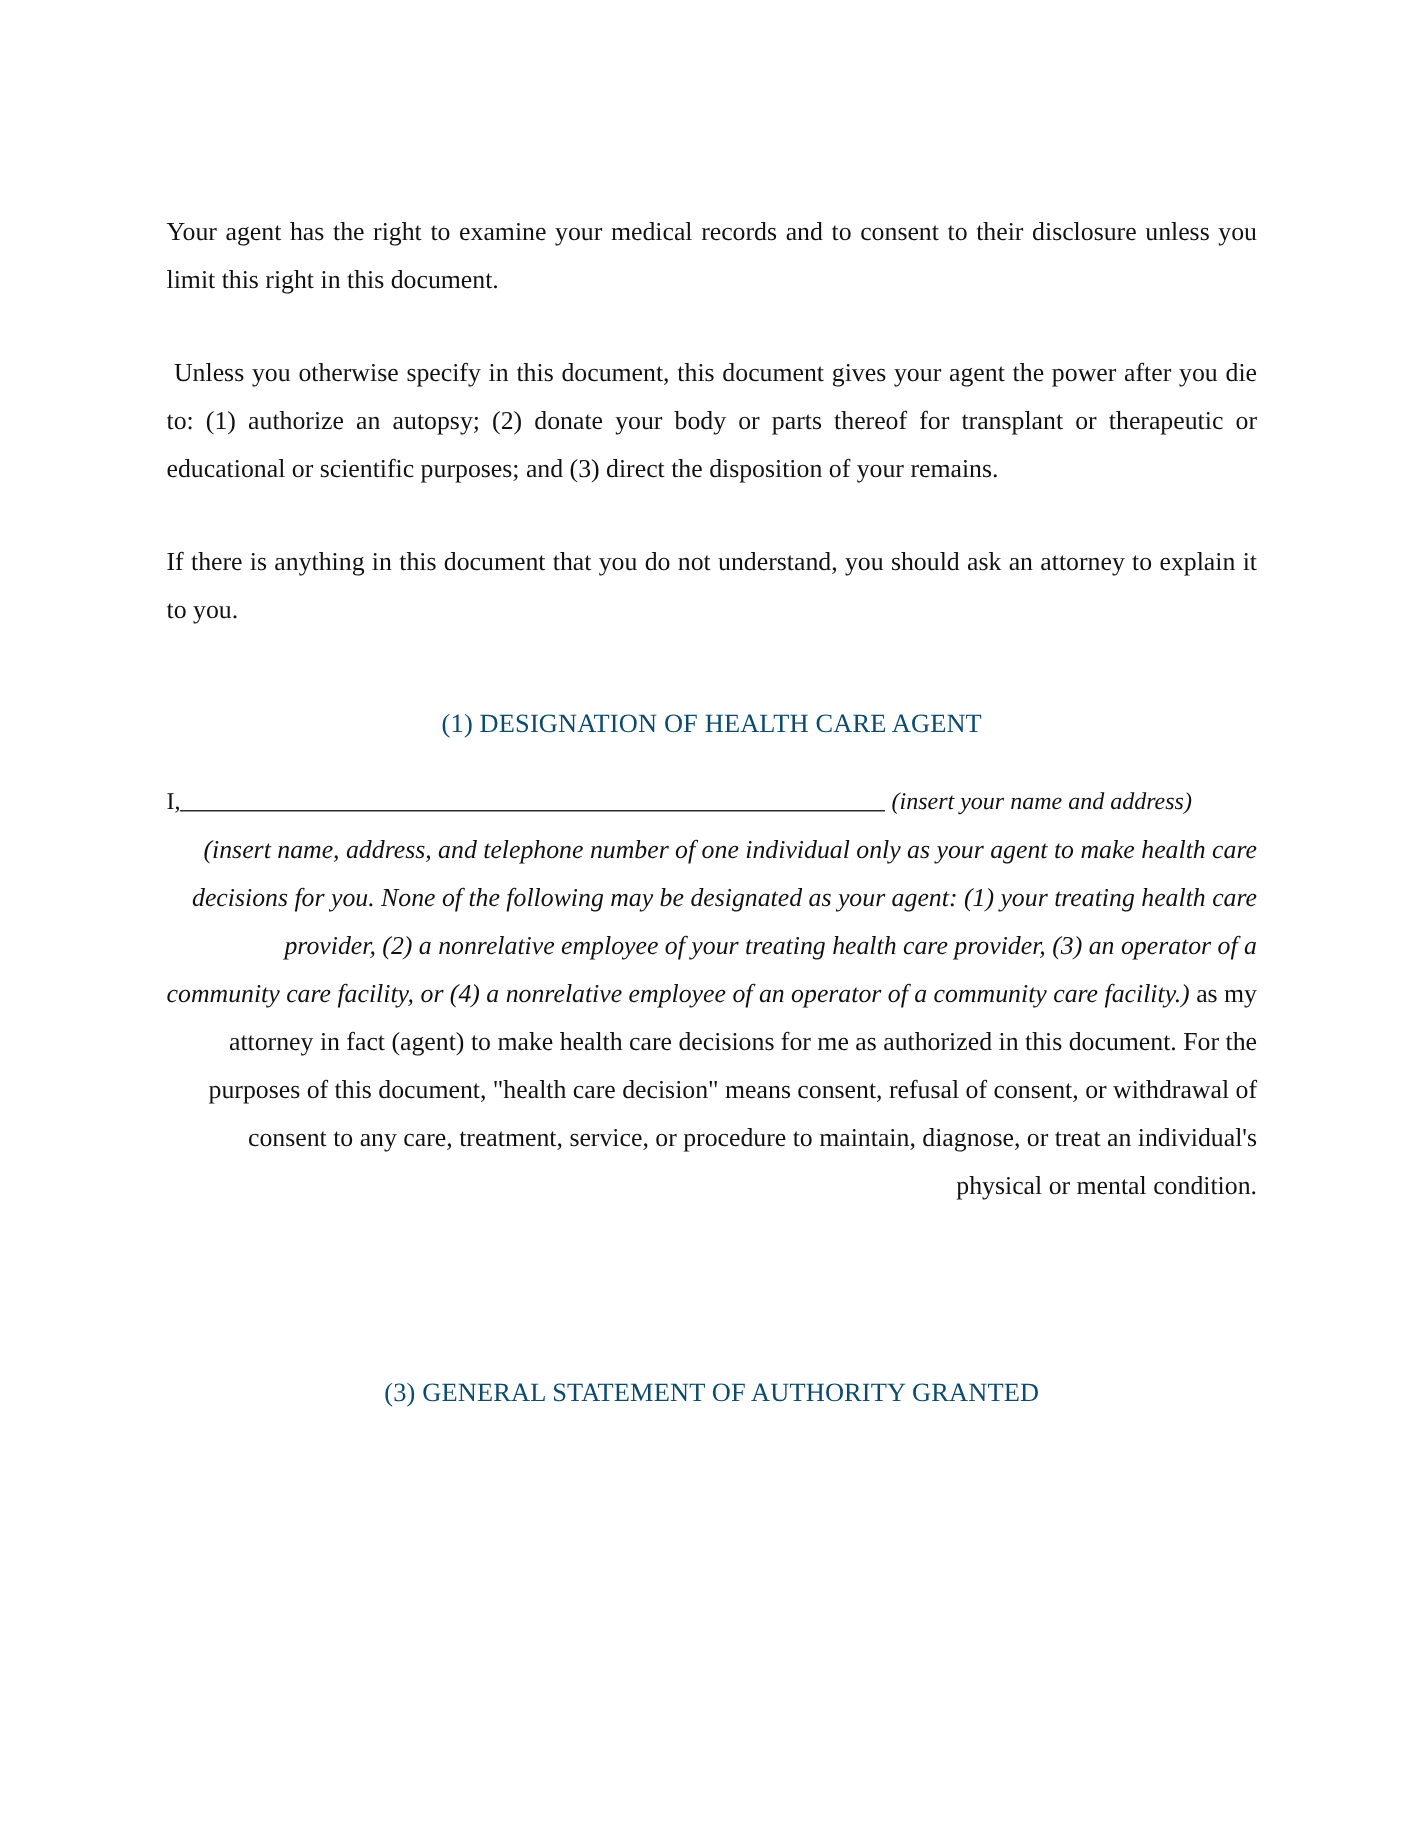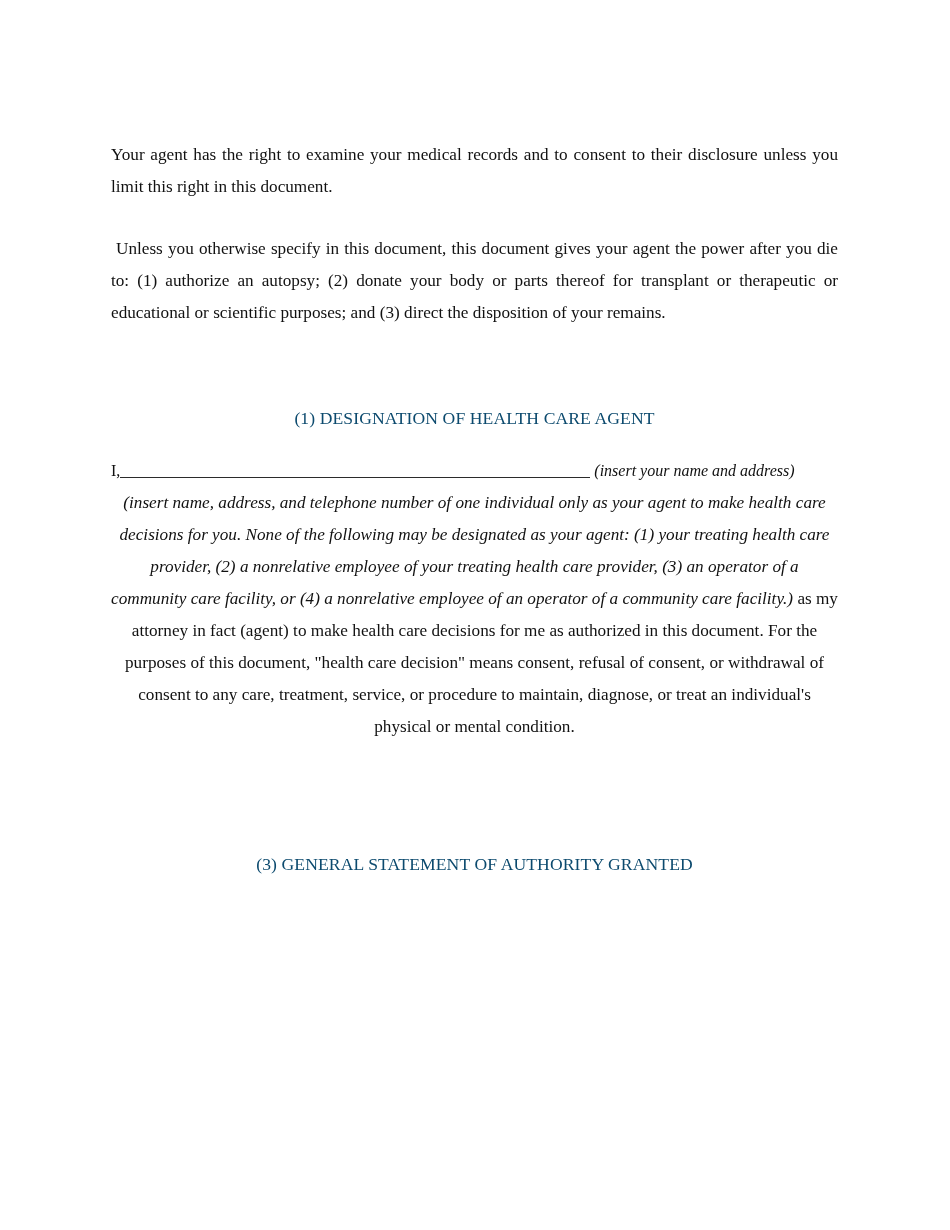--- a/index.html
+++ b/index.html
@@ -30,21 +30,21 @@
   }
   .para {
     font-size: 17.2px;
     line-height: 32px;
     margin: 0;
     text-align: justify;
     text-justify: inter-word;
     color: #111111;
   }
   .para.ragged {
-    text-align: center;
+    text-align: right;
     font-family: Liberation Serif, serif;
   }
   .lead-space {
     
     text-indent: 5px;
   }
   .gap-22 { height: 22px; }
   .gap-30 { height: 30px; }
   .gap-34 { height: 34px; }
   .gap-38 { height: 38px; }
@@ -97,20 +97,21 @@
   <div class="content">
 
     <p class="para">Your agent has the right to examine your medical records and to consent to their disclosure unless you limit this right in this document.</p>
 
     <div class="gap-30"></div>
 
     <p class="para lead-space"> Unless you otherwise specify in this document, this document gives your agent the power after you die to: (1) authorize an autopsy; (2) donate your body or parts thereof for transplant or therapeutic or educational or scientific purposes; and (3) direct the disposition of your remains.</p>
 
     <div class="gap-30"></div>
 
+    <p class="para">If there is anything in this document that you do not understand, you should ask an attorney to explain it to you.</p>
 
     <div class="gap-44"></div>
 
     <h2 class="heading">(1) DESIGNATION OF HEALTH CARE AGENT</h2>
 
     <div class="gap-22"></div>
 
     <p class="fill-line"><span>I,</span><span class="blank blank-name"></span><span class="annot">(insert your name and address)</span></p>
 
 

